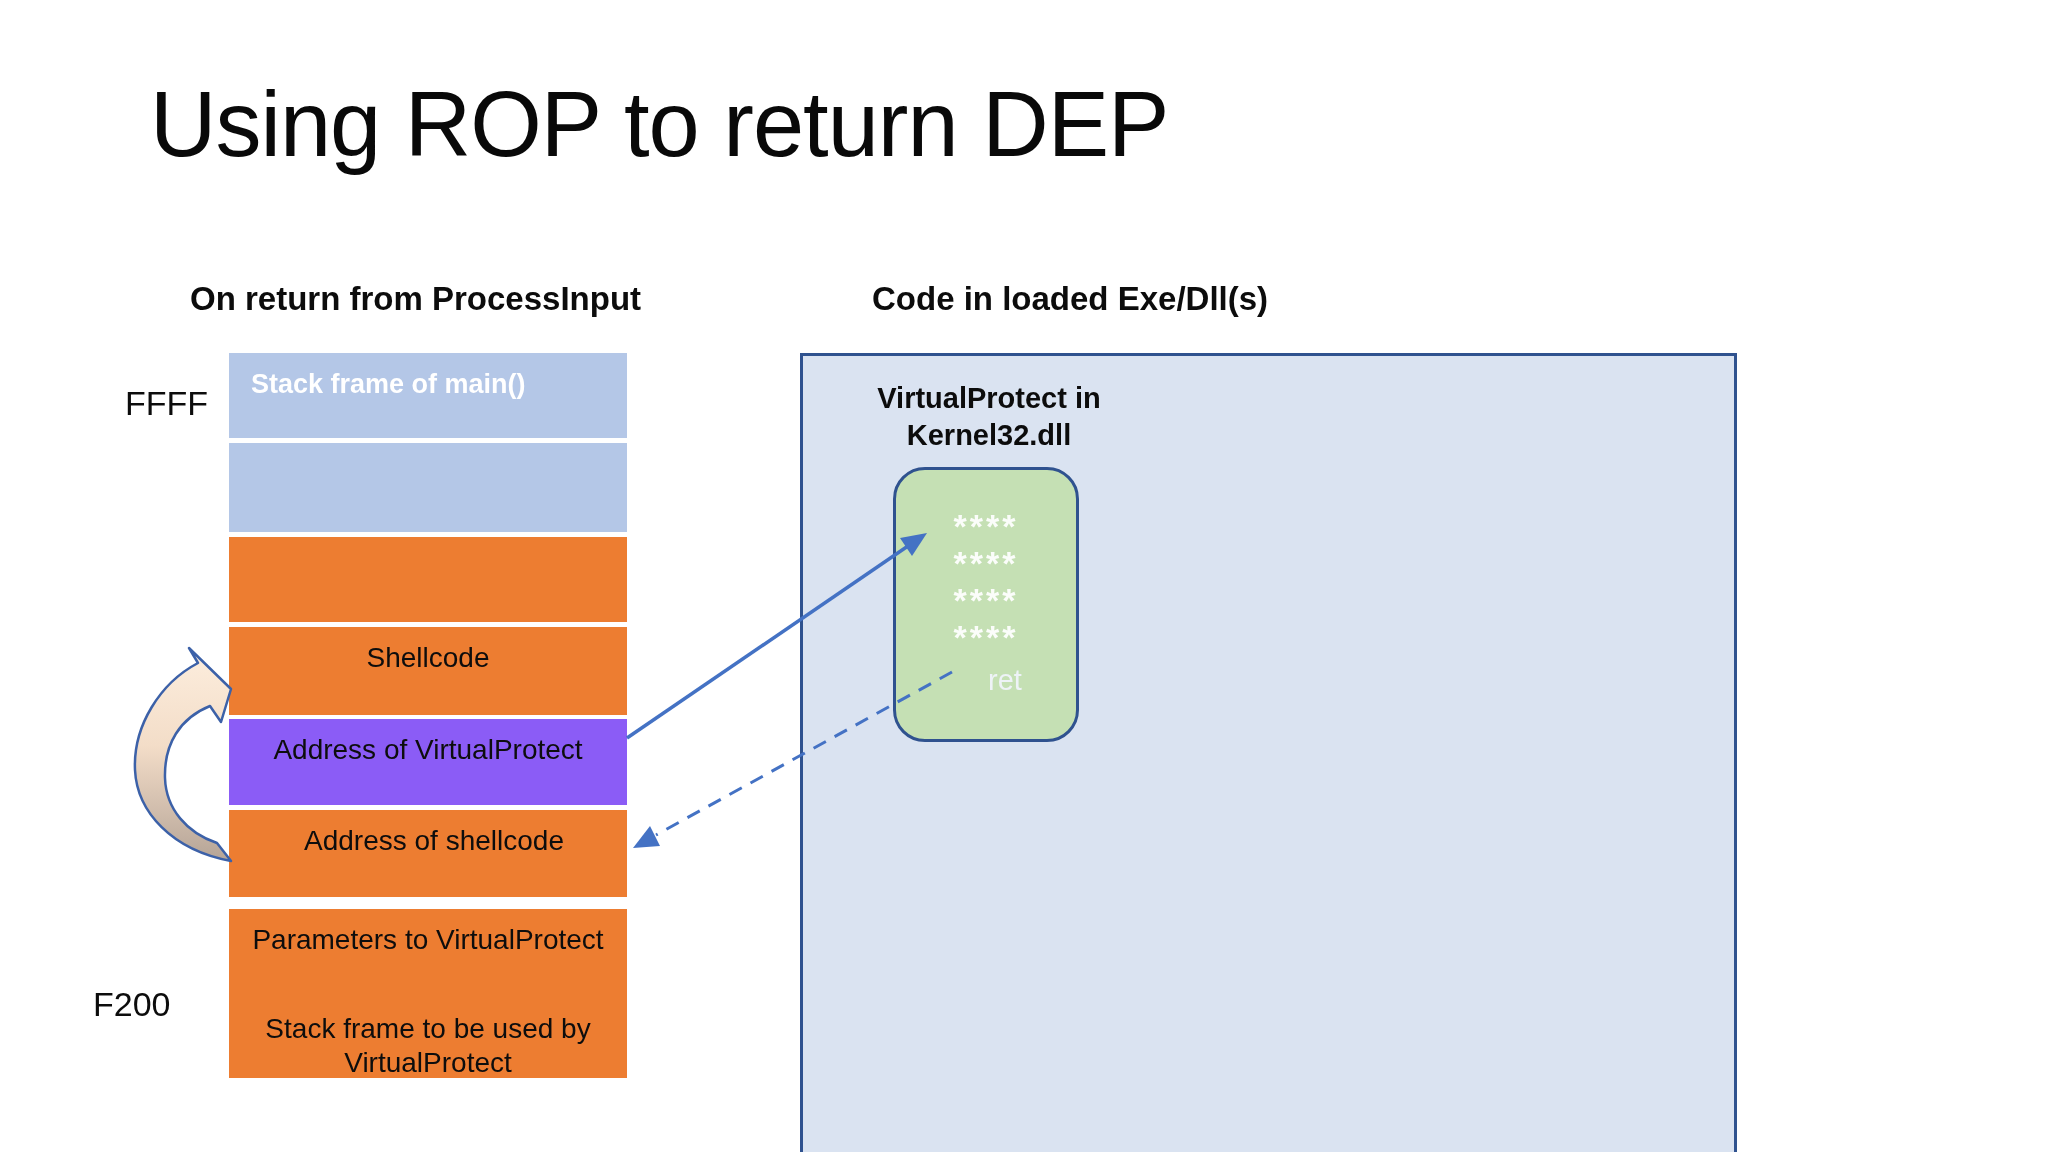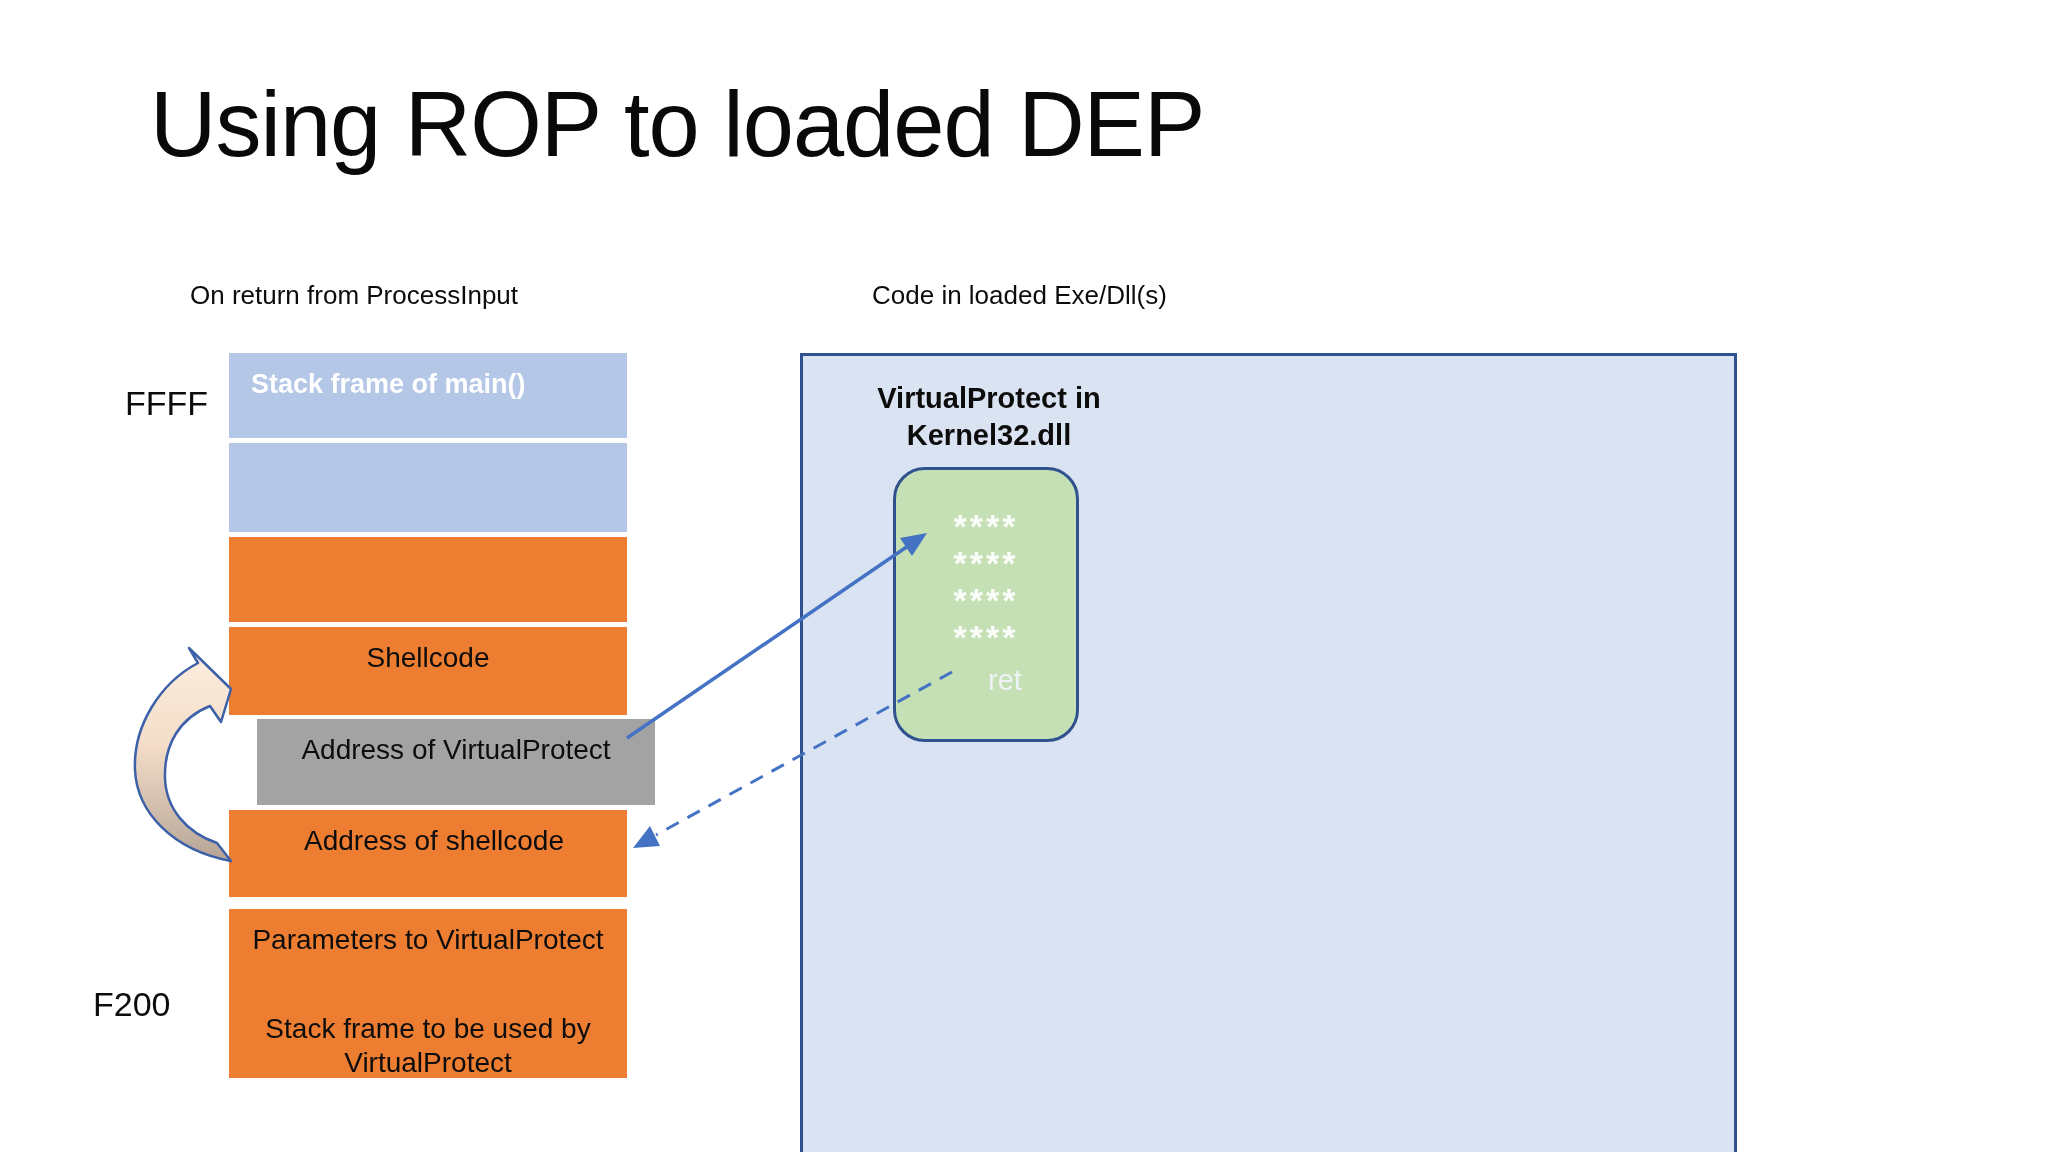--- a/index.html
+++ b/index.html
@@ -9,41 +9,41 @@
   .slide {
     position: relative; width: 2048px; height: 1152px;
     background: #ffffff; overflow: hidden;
   }
   .title {
     position: absolute; left: 150px; top: 72px; margin: 0;
     font-size: 92px; font-weight: 300; color: #090909;
     letter-spacing: -1px; white-space: nowrap;
   }
   .col-header {
-    position: absolute; top: 280px; font-size: 26px; font-weight: normal;
+    position: absolute; top: 280px; font-size: 33px; font-weight: bold;
     color: #0c0c0c; white-space: nowrap;
   }
   .col-header.left  { left: 190px; }
   .col-header.right { left: 872px; }
   .addr {
     position: absolute; font-size: 34px; color: #0c0c0c; white-space: nowrap;
   }
   .addr.top    { left: 125px; top: 384px; }
   .addr.bottom { left: 93px;  top: 985px; }
 
   
   .stack { position: absolute; left: 229px; top: 353px; width: 450px; height: 725px; }
   .sbox {
     position: absolute; left: 0; width: 398px; box-sizing: border-box;
     font-size: 28px; color: #0d0d0d; text-align: center; padding-top: 14px;
     line-height: 34px;
   }
   .sbox.blue   { background: #b4c7e7; }
   .sbox.orange { background: #ed7d31; }
-  .sbox.red    { background: #a3a3a3; margin-left: 28px; }
+  .sbox.red    { background: #8b5cf6; }
   .s0 { top: 0;    height: 85px; text-align: left; padding-left: 22px;
         color: #ffffff; font-weight: bold; font-size: 27px; }
   .s1 { top: 90px;  height: 89px; }
   .s2 { top: 184px; height: 85px; }
   .s3 { top: 274px; height: 88px; }
   .s4 { top: 366px; height: 86px; }
   .s5 { top: 457px; height: 87px; padding-left: 12px; }
   .s6 { top: 548px; height: 87px; margin-top: 8px; }
   .s7 { top: 639px; height: 86px; padding-left: 28px; padding-right: 28px; padding-top: 20px; }
 
@@ -74,21 +74,21 @@
   .overlay {
     position: absolute; left: 0; top: 0; width: 2048px; height: 1152px;
     pointer-events: none; z-index: 5;
   }
 </style>
 </head>
 <body>
 
 <div class="slide">
 
-  <h1 class="title">Using ROP to loaded DEP</h1>
+  <h1 class="title">Using ROP to return DEP</h1>
 
   <div class="col-header left">On return from ProcessInput</div>
   <div class="col-header right">Code in loaded Exe/Dll(s)</div>
 
   <div class="addr top">FFFF</div>
   <div class="addr bottom">F200</div>
 
   <div class="stack">
     <div class="sbox blue s0">Stack frame of main()</div>
     <div class="sbox blue s1"></div>

